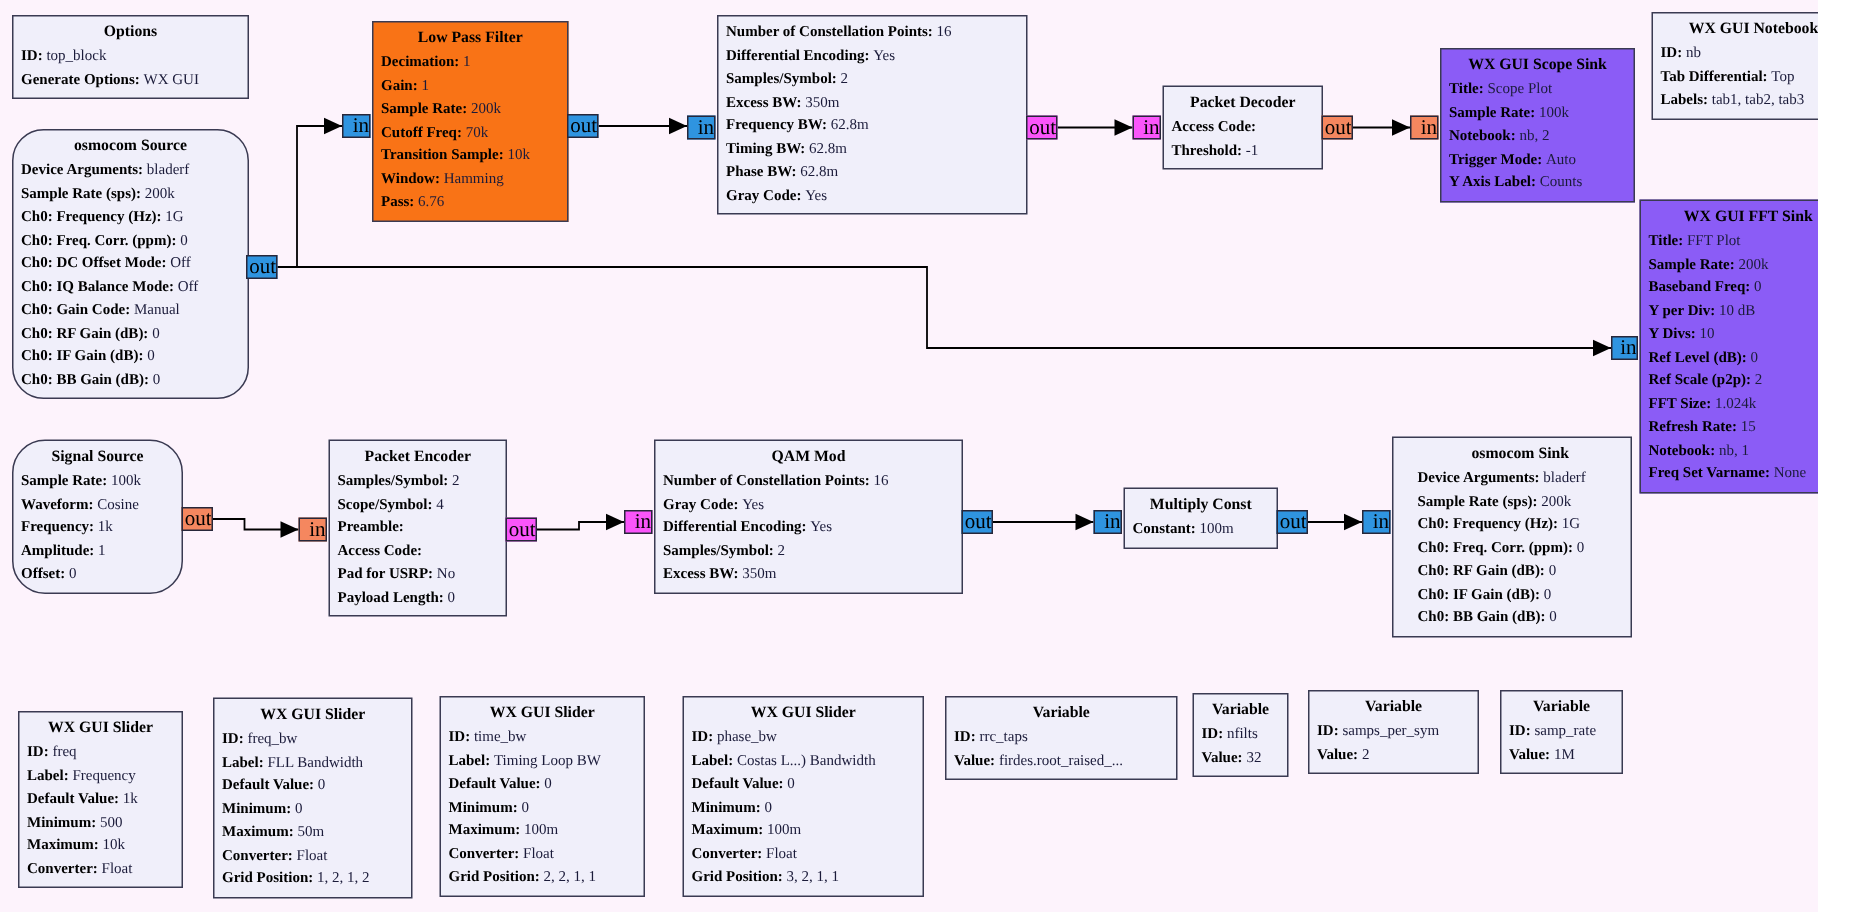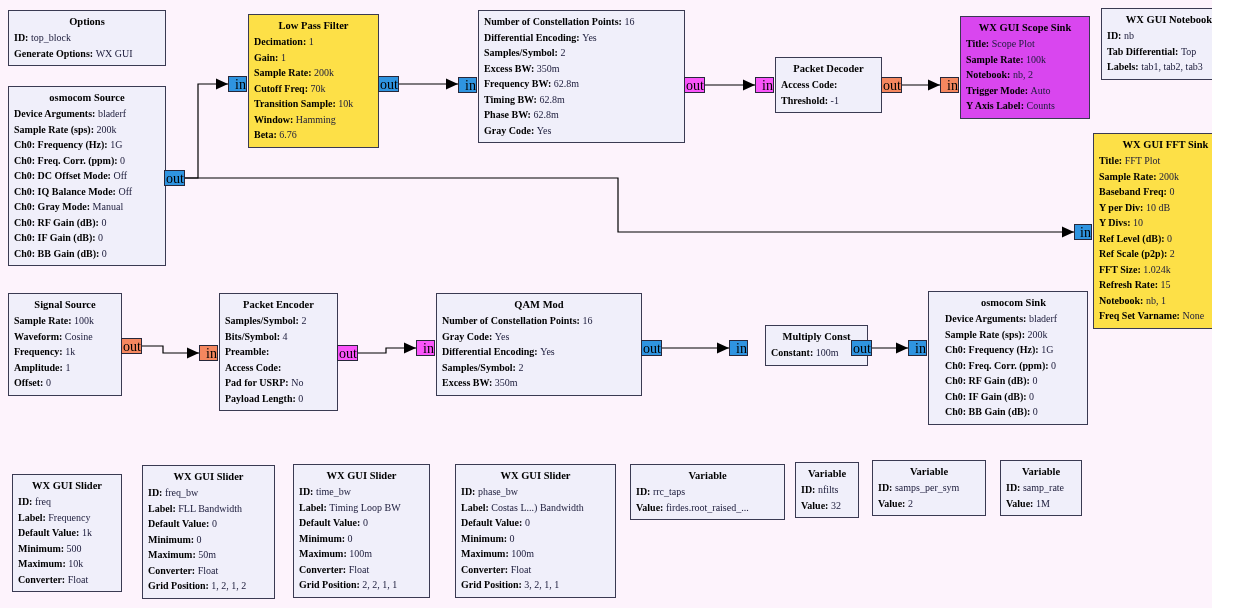--- a/index.html
+++ b/index.html
@@ -74,112 +74,112 @@
       <path d="M 662 348 L 729 348" fill="none" stroke="#000000" stroke-width="1.2"></path>
       <path d="M 729 348 L 717 342.5 L 717 353.5 Z" fill="#000000"></path>
       <path d="M 872 348 L 908 348" fill="none" stroke="#000000" stroke-width="1.2"></path>
       <path d="M 908 348 L 896 342.5 L 896 353.5 Z" fill="#000000"></path>
     </svg>
 <div class="block" style="left: 8px; top: 10px; width: 158px; background: rgb(240, 239, 250); border-color: rgb(58, 58, 82);">
       <div class="block-title">Options</div>
       <div class="param"><b>ID:</b>&nbsp;top_block</div>
       <div class="param"><b>Generate Options:</b>&nbsp;WX GUI</div>
     </div>
-    <div class="block" style="left: 8px; top: 86px; width: 158px; background: rgb(240, 239, 250); border-color: rgb(58, 58, 82);">
+    <div class="block" style="left: 8px; top: 86px; width: 158px; background: rgb(240, 239, 250); border-color: rgb(58, 58, 82); border-radius: 21px;">
       <div class="block-title">osmocom Source</div>
       <div class="param"><b>Device Arguments:</b>&nbsp;bladerf</div>
       <div class="param"><b>Sample Rate (sps):</b>&nbsp;200k</div>
       <div class="param"><b>Ch0: Frequency (Hz):</b>&nbsp;1G</div>
       <div class="param"><b>Ch0: Freq. Corr. (ppm):</b>&nbsp;0</div>
       <div class="param"><b>Ch0: DC Offset Mode:</b>&nbsp;Off</div>
       <div class="param"><b>Ch0: IQ Balance Mode:</b>&nbsp;Off</div>
-      <div class="param"><b>Ch0: Gray Mode:</b>&nbsp;Manual</div>
+      <div class="param"><b>Ch0: Gain Code:</b>&nbsp;Manual</div>
       <div class="param"><b>Ch0: RF Gain (dB):</b>&nbsp;0</div>
       <div class="param"><b>Ch0: IF Gain (dB):</b>&nbsp;0</div>
       <div class="param"><b>Ch0: BB Gain (dB):</b>&nbsp;0</div>
     </div>
-    <div class="block" style="left: 248px; top: 14px; width: 131px; background: #fde047; border-color: rgb(58, 58, 82);">
+    <div class="block" style="left: 248px; top: 14px; width: 131px; background: #f97316; border-color: rgb(58, 58, 82);">
       <div class="block-title">Low Pass Filter</div>
       <div class="param"><b>Decimation:</b>&nbsp;1</div>
       <div class="param"><b>Gain:</b>&nbsp;1</div>
       <div class="param"><b>Sample Rate:</b>&nbsp;200k</div>
       <div class="param"><b>Cutoff Freq:</b>&nbsp;70k</div>
       <div class="param"><b>Transition Sample:</b>&nbsp;10k</div>
       <div class="param"><b>Window:</b>&nbsp;Hamming</div>
-      <div class="param"><b>Beta:</b>&nbsp;6.76</div>
+      <div class="param"><b>Pass:</b>&nbsp;6.76</div>
     </div>
     <div class="block" style="left: 478px; top: 10px; width: 207px; background: rgb(240, 239, 250); border-color: rgb(58, 58, 82);">
       <div class="param"><b>Number of Constellation Points:</b>&nbsp;16</div>
       <div class="param"><b>Differential Encoding:</b>&nbsp;Yes</div>
       <div class="param"><b>Samples/Symbol:</b>&nbsp;2</div>
       <div class="param"><b>Excess BW:</b>&nbsp;350m</div>
       <div class="param"><b>Frequency BW:</b>&nbsp;62.8m</div>
       <div class="param"><b>Timing BW:</b>&nbsp;62.8m</div>
       <div class="param"><b>Phase BW:</b>&nbsp;62.8m</div>
       <div class="param"><b>Gray Code:</b>&nbsp;Yes</div>
     </div>
     <div class="block" style="left: 775px; top: 57px; width: 107px; background: rgb(240, 239, 250); border-color: rgb(58, 58, 82);">
       <div class="block-title">Packet Decoder</div>
       <div class="param"><b>Access Code:</b></div>
       <div class="param"><b>Threshold:</b>&nbsp;-1</div>
     </div>
-    <div class="block" style="left: 960px; top: 16px; width: 130px; background: #d946ef; border-color: rgb(58, 58, 82);">
+    <div class="block" style="left: 960px; top: 32px; width: 130px; background: #8b5cf6; border-color: rgb(58, 58, 82);">
       <div class="block-title">WX GUI Scope Sink</div>
       <div class="param"><b>Title:</b>&nbsp;Scope Plot</div>
       <div class="param"><b>Sample Rate:</b>&nbsp;100k</div>
       <div class="param"><b>Notebook:</b>&nbsp;nb, 2</div>
       <div class="param"><b>Trigger Mode:</b>&nbsp;Auto</div>
       <div class="param"><b>Y Axis Label:</b>&nbsp;Counts</div>
     </div>
     <div class="block" style="left: 1101px; top: 8px; width: 136px; background: rgb(240, 239, 250); border-color: rgb(58, 58, 82);">
       <div class="block-title">WX GUI Notebook</div>
       <div class="param"><b>ID:</b>&nbsp;nb</div>
       <div class="param"><b>Tab Differential:</b>&nbsp;Top</div>
       <div class="param"><b>Labels:</b>&nbsp;tab1, tab2, tab3</div>
     </div>
-    <div class="block" style="left: 1093px; top: 133px; width: 145px; background: #fde047; border-color: rgb(58, 58, 82);">
+    <div class="block" style="left: 1093px; top: 133px; width: 145px; background: #8b5cf6; border-color: rgb(58, 58, 82);">
       <div class="block-title">WX GUI FFT Sink</div>
       <div class="param"><b>Title:</b>&nbsp;FFT Plot</div>
       <div class="param"><b>Sample Rate:</b>&nbsp;200k</div>
       <div class="param"><b>Baseband Freq:</b>&nbsp;0</div>
       <div class="param"><b>Y per Div:</b>&nbsp;10 dB</div>
       <div class="param"><b>Y Divs:</b>&nbsp;10</div>
       <div class="param"><b>Ref Level (dB):</b>&nbsp;0</div>
       <div class="param"><b>Ref Scale (p2p):</b>&nbsp;2</div>
       <div class="param"><b>FFT Size:</b>&nbsp;1.024k</div>
       <div class="param"><b>Refresh Rate:</b>&nbsp;15</div>
       <div class="param"><b>Notebook:</b>&nbsp;nb, 1</div>
       <div class="param"><b>Freq Set Varname:</b>&nbsp;None</div>
     </div>
-    <div class="block" style="left: 8px; top: 293px; width: 114px; background: rgb(240, 239, 250); border-color: rgb(58, 58, 82);">
+    <div class="block" style="left: 8px; top: 293px; width: 114px; background: rgb(240, 239, 250); border-color: rgb(58, 58, 82); border-radius: 22px;">
       <div class="block-title">Signal Source</div>
       <div class="param"><b>Sample Rate:</b>&nbsp;100k</div>
       <div class="param"><b>Waveform:</b>&nbsp;Cosine</div>
       <div class="param"><b>Frequency:</b>&nbsp;1k</div>
       <div class="param"><b>Amplitude:</b>&nbsp;1</div>
       <div class="param"><b>Offset:</b>&nbsp;0</div>
     </div>
     <div class="block" style="left: 219px; top: 293px; width: 119px; background: rgb(240, 239, 250); border-color: rgb(58, 58, 82);">
       <div class="block-title">Packet Encoder</div>
       <div class="param"><b>Samples/Symbol:</b>&nbsp;2</div>
-      <div class="param"><b>Bits/Symbol:</b>&nbsp;4</div>
+      <div class="param"><b>Scope/Symbol:</b>&nbsp;4</div>
       <div class="param"><b>Preamble:</b></div>
       <div class="param"><b>Access Code:</b></div>
       <div class="param"><b>Pad for USRP:</b>&nbsp;No</div>
       <div class="param"><b>Payload Length:</b>&nbsp;0</div>
     </div>
     <div class="block" style="left: 436px; top: 293px; width: 206px; background: rgb(240, 239, 250); border-color: rgb(58, 58, 82);">
       <div class="block-title">QAM Mod</div>
       <div class="param"><b>Number of Constellation Points:</b>&nbsp;16</div>
       <div class="param"><b>Gray Code:</b>&nbsp;Yes</div>
       <div class="param"><b>Differential Encoding:</b>&nbsp;Yes</div>
       <div class="param"><b>Samples/Symbol:</b>&nbsp;2</div>
       <div class="param"><b>Excess BW:</b>&nbsp;350m</div>
     </div>
-    <div class="block" style="left: 749px; top: 325px; width: 103px; background: rgb(240, 239, 250); border-color: rgb(58, 58, 82); margin-left: 16px;">
+    <div class="block" style="left: 749px; top: 325px; width: 103px; background: rgb(240, 239, 250); border-color: rgb(58, 58, 82);">
       <div class="block-title">Multiply Const</div>
       <div class="param"><b>Constant:</b>&nbsp;100m</div>
     </div>
     <div class="block" style="left: 928px; top: 291px; width: 160px; background: rgb(240, 239, 250); border-color: rgb(58, 58, 82); padding-left: 16px;">
       <div class="block-title">osmocom Sink</div>
       <div class="param"><b>Device Arguments:</b>&nbsp;bladerf</div>
       <div class="param"><b>Sample Rate (sps):</b>&nbsp;200k</div>
       <div class="param"><b>Ch0: Frequency (Hz):</b>&nbsp;1G</div>
       <div class="param"><b>Ch0: Freq. Corr. (ppm):</b>&nbsp;0</div>
       <div class="param"><b>Ch0: RF Gain (dB):</b>&nbsp;0</div>

